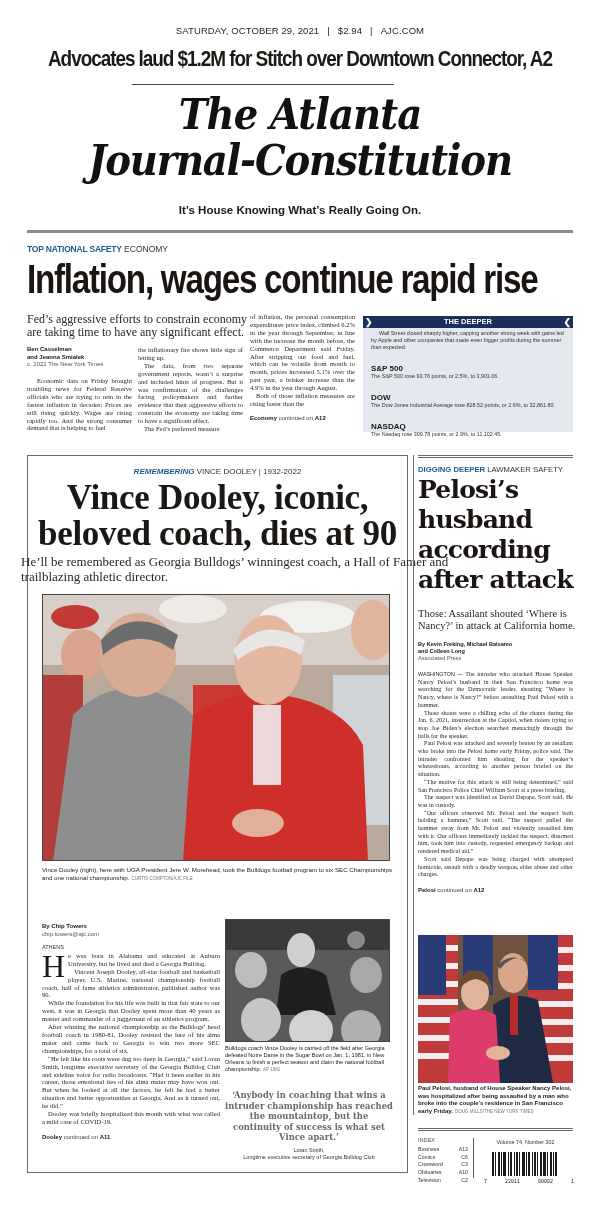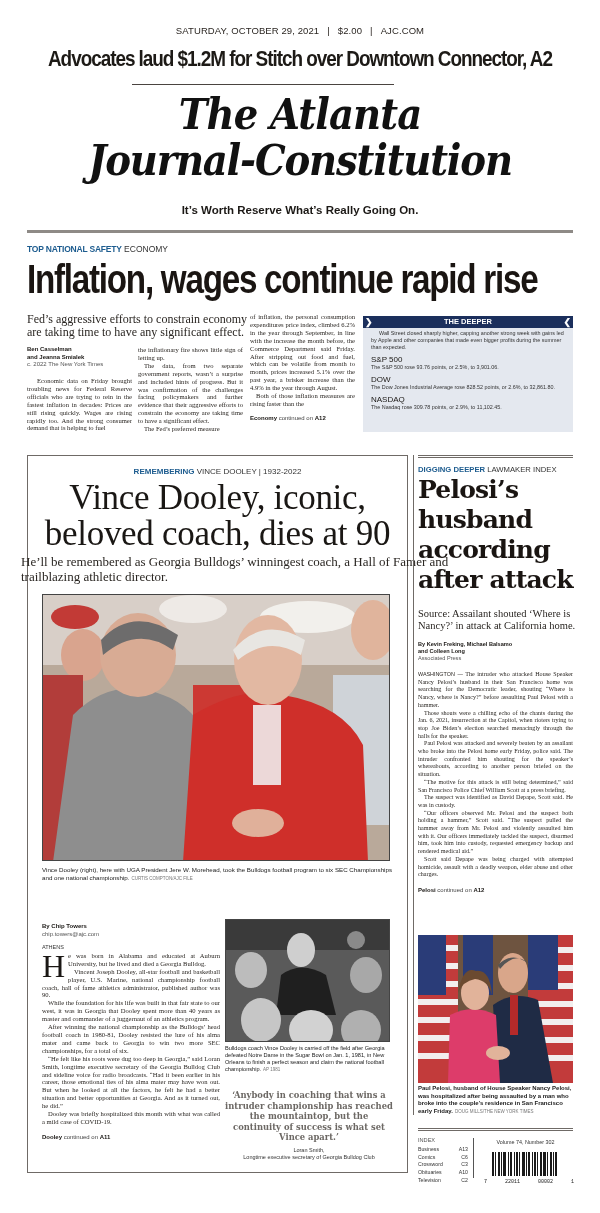--- a/index.html
+++ b/index.html
@@ -51,29 +51,29 @@
 
   
   .markets { position: absolute; top: 316px; left: 363px; width: 210px; height: 116px; background: #e4e8ef; }
   .markets-head { height: 12px; background: #1b2f5c; color: #fff; text-align: center;
     font-family: "Liberation Sans", sans-serif; font-weight: bold; font-size: 7.5px; line-height: 12px; position: relative; }
   .markets-head .chev-l, .markets-head .chev-r { position: absolute; top: 0; font-size: 9px; color: #fff; }
   .markets-head .chev-l { left: 2px; }
   .markets-head .chev-r { right: 2px; }
   .markets-body { padding: 2px 8px 0 8px; font-family: "Liberation Sans", sans-serif; font-size: 5.4px; line-height: 7px; color: #333; }
   .markets-body .intro { text-indent: 8px; margin-bottom: 4px; }
-  .markets-body .idx { font-weight: normal; font-size: 8px; line-height: 9px; color: #1a1714; margin-top: 4px; }
+  .markets-body .idx { font-weight: bold; font-size: 8px; line-height: 9px; color: #1a1714; margin-top: 13px; }
 
   
   .dooley-box { position: absolute; top: 455px; left: 27px; width: 381px; height: 718px; border: 1px solid #6f6a66; }
   .dooley-kicker { position: absolute; top: 467px; left: 27px; width: 381px; text-align: center;
     font-family: "Liberation Sans", sans-serif; font-size: 8px; color: #333; }
-  .dooley-kicker b { color: #1d5c8f; }
+  .dooley-kicker b { color: #1d5c8f; font-style: italic; }
   .dooley-head { position: absolute; top: 480px; left: 27px; width: 381px; text-align: center;
-    font-family: "Liberation Serif", serif; font-size: 35px; line-height: 36px; color: #1a1714; letter-spacing: -0.3px; }
+    font-family: "Liberation Serif", serif; font-size: 35px; line-height: 36px; color: #1a1714; letter-spacing: -0.3px; font-weight: bold; }
   .dooley-deck { position: absolute; top: 555px; left: 21px; width: 441px; text-align: left;
     font-family: "Liberation Serif", serif; font-size: 13px; line-height: 14.5px; color: #2a2622; }
 
   .photo-main { position: absolute; top: 594px; left: 42px; width: 348px; height: 267px; overflow: hidden; background: #c8c0b8; border: 1px solid #444; }
   .cap-main { position: absolute; top: 866px; left: 42px; width: 350px; font-family: "Liberation Sans", sans-serif;
     font-size: 6.2px; line-height: 8px; color: #222; }
   .photo-credit { font-size: 4.5px; color: #777; text-transform: uppercase; margin-left: 2px; }
 
   .dooley-byline { position: absolute; top: 922px; left: 42px; font-family: "Liberation Sans", sans-serif; font-size: 6px; line-height: 8px; }
   .dooley-byline b { color: #1a1714; }
@@ -114,30 +114,30 @@
   .index-vrule { position: absolute; top: 1138px; left: 473px; width: 1px; height: 40px; background: #555; }
   .volume { position: absolute; top: 1139px; left: 478px; width: 95px; text-align: center; font-family: "Liberation Sans", sans-serif; font-size: 5.4px; color: #333; }
   .barcode { position: absolute; top: 1152px; left: 492px; width: 68px; height: 24px; display: flex; align-items: stretch; }
   .barcode span { display: block; height: 100%; background: #1a1a1a; }
   .barcode-num { position: absolute; top: 1179px; left: 484px; width: 90px; font-family: "Liberation Mono", monospace; font-size: 5px; color: #222; display: flex; justify-content: space-between; }
 </style>
 </head>
 <body>
 
 <div class="dateline">
-  <span>SATURDAY, OCTOBER 29, 2021</span><span class="sep">|</span><span>$2.00</span><span class="sep">|</span><span>AJC.COM</span>
+  <span>SATURDAY, OCTOBER 29, 2021</span><span class="sep">|</span><span>$2.94</span><span class="sep">|</span><span>AJC.COM</span>
 </div>
 <div class="teaser">Advocates laud $1.2M for Stitch over Downtown Connector,  A2</div>
 <div class="teaser-rule" style="left:132px;width:262px;"></div>
 
 <div class="masthead">
   <div class="line1">The Atlanta</div>
   <div class="line2">Journal-Constitution</div>
 </div>
-<div class="tagline">It’s Worth Reserve What’s Really Going On.</div>
+<div class="tagline">It’s House Knowing What’s Really Going On.</div>
 <div class="mast-rule"></div>
 
 <div class="kicker">
   <span class="k-strong">TOP NATIONAL SAFETY</span><span> ECONOMY</span>
 </div>
 <div class="top-headline">Inflation, wages continue rapid rise</div>
 <div class="deck">Fed’s aggressive efforts to constrain economy are taking time to have any significant effect.</div>
 
 <div class="byline">
   <div><b>Ben Casselman</b></div>
@@ -244,24 +244,24 @@
 </div>
 <div class="pullquote">‘Anybody in coaching that wins a intruder championship has reached the mountaintop, but the continuity of success is what set Vince apart.’</div>
 <div class="pq-attr">
   <div>Loran Smith,</div>
   <div>Longtime executive secretary of Georgia Bulldog Club</div>
 </div>
 
 <div class="rail-rule-v"></div>
 <div class="rail-rule-top"></div>
 <div class="rail-kicker">
-  <b>DIGGING DEEPER</b><span> LAWMAKER INDEX</span>
+  <b>DIGGING DEEPER</b><span> LAWMAKER SAFETY</span>
 </div>
 <div class="pelosi-head">Pelosi’s husband according after attack</div>
-<div class="pelosi-deck">Source: Assailant shouted ‘Where is Nancy?’ in attack at California home.</div>
+<div class="pelosi-deck">Those: Assailant shouted ‘Where is Nancy?’ in attack at California home.</div>
 <div class="pelosi-byline">
   <div><b>By Kevin Freking, Michael Balsamo</b></div>
   <div><b>and Colleen Long</b></div>
   <div class="credit">Associated Press</div>
 </div>
 <div class="col pelosi-col">
   <p><span class="city-inline">WASHINGTON —</span><span> The intruder who attacked House Speaker Nancy Pelosi’s husband in their San Francisco home was searching for the Democratic leader, shouting “Where is Nancy, where is Nancy?” before assaulting Paul Pelosi with a hammer.</span></p>
   <p>Those shouts were a chilling echo of the chants during the Jan. 6, 2021, insurrection at the Capitol, when rioters trying to stop Joe Biden’s election searched menacingly through the halls for the speaker.</p>
   <p>Paul Pelosi was attacked and severely beaten by an assailant who broke into the Pelosi home early Friday, police said. The intruder confronted him shouting for the speaker’s whereabouts, according to another person briefed on the situation.</p>
   <p>“The motive for this attack is still being determined,” said San Francisco Police Chief William Scott at a press briefing.</p>

